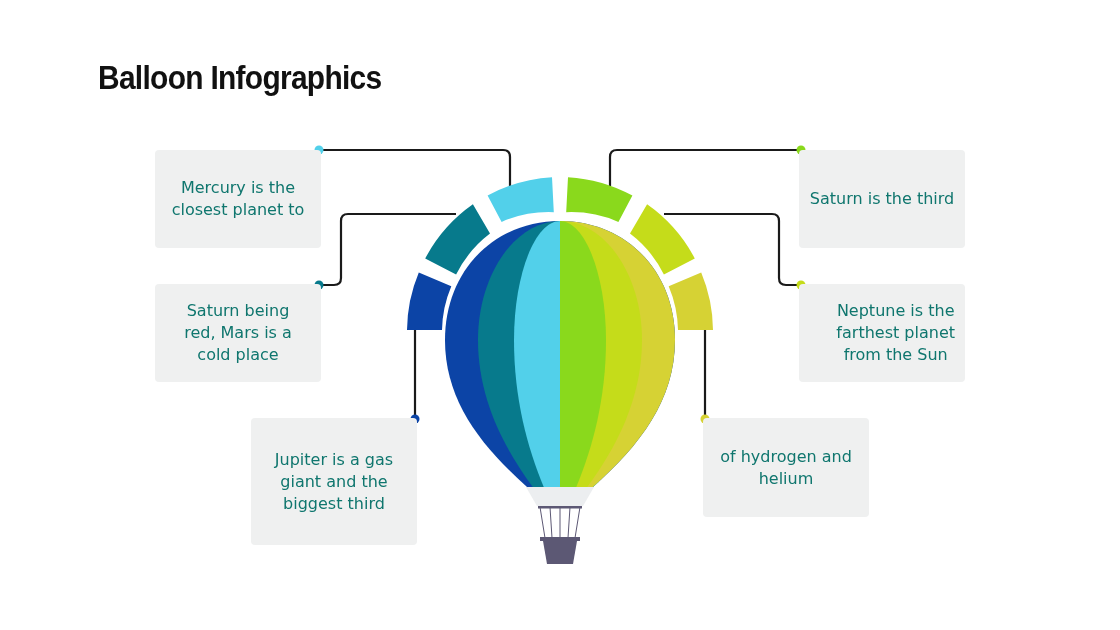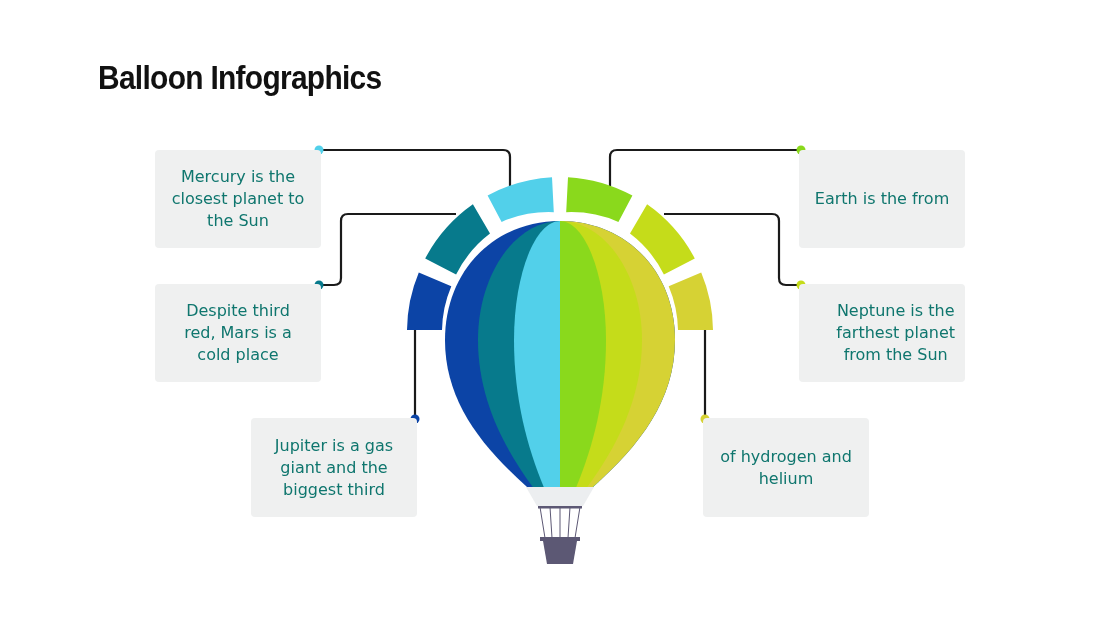--- a/index.html
+++ b/index.html
@@ -98,43 +98,42 @@
   <circle cx="415" cy="419" r="4.5" fill="#0c44a6"></circle>
   <circle cx="801" cy="150" r="4.5" fill="#8ad91c"></circle>
   <circle cx="801" cy="285" r="4.5" fill="#c5dc1a"></circle>
   <circle cx="705" cy="419" r="4.5" fill="#d6d234"></circle>
 </svg>
 
 <div class="card" style="left:155px; top:150px; width:166px; height:98px;">
   <div>
     <span>Mercury is the</span>
     <span>closest planet to</span>
-    <span>the Sun</span>
   </div>
 </div>
 
 <div class="card" style="left:155px; top:284px; width:166px; height:98px;">
   <div>
-    <span>Despite third</span>
+    <span>Saturn being</span>
     <span>red, Mars is a</span>
     <span>cold place</span>
   </div>
 </div>
 
-<div class="card" style="left:251px; top:418px; width:166px; height:99px;">
+<div class="card" style="left:251px; top:418px; width:166px; height:127px;">
   <div>
     <span>Jupiter is a gas</span>
     <span>giant and the</span>
     <span>biggest third</span>
   </div>
 </div>
 
 <div class="card" style="left:799px; top:150px; width:166px; height:98px;">
   <div>
-    <span>Earth is the from</span>
+    <span>Saturn is the third</span>
   </div>
 </div>
 
 <div class="card" style="left:799px; top:284px; width:166px; height:98px;justify-content:flex-end;">
   <div>
     <span>Neptune is the</span>
     <span>farthest planet</span>
     <span>from the Sun</span>
   </div>
 </div>

